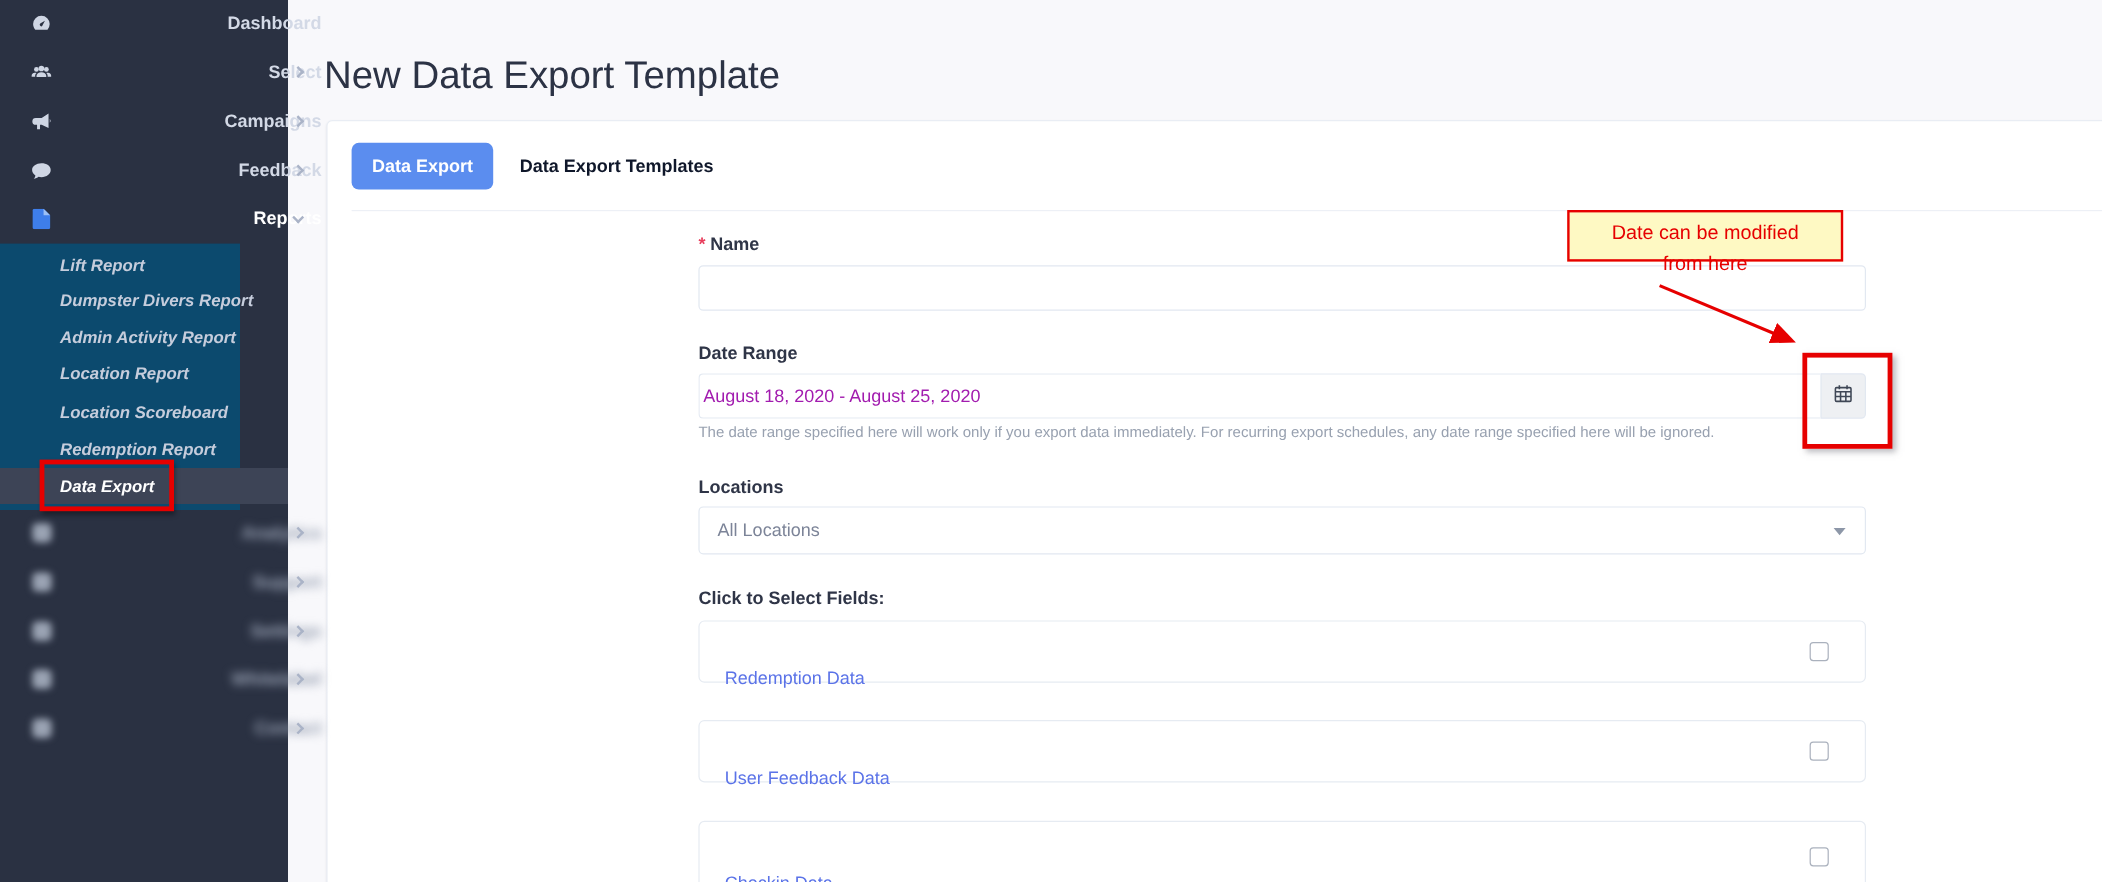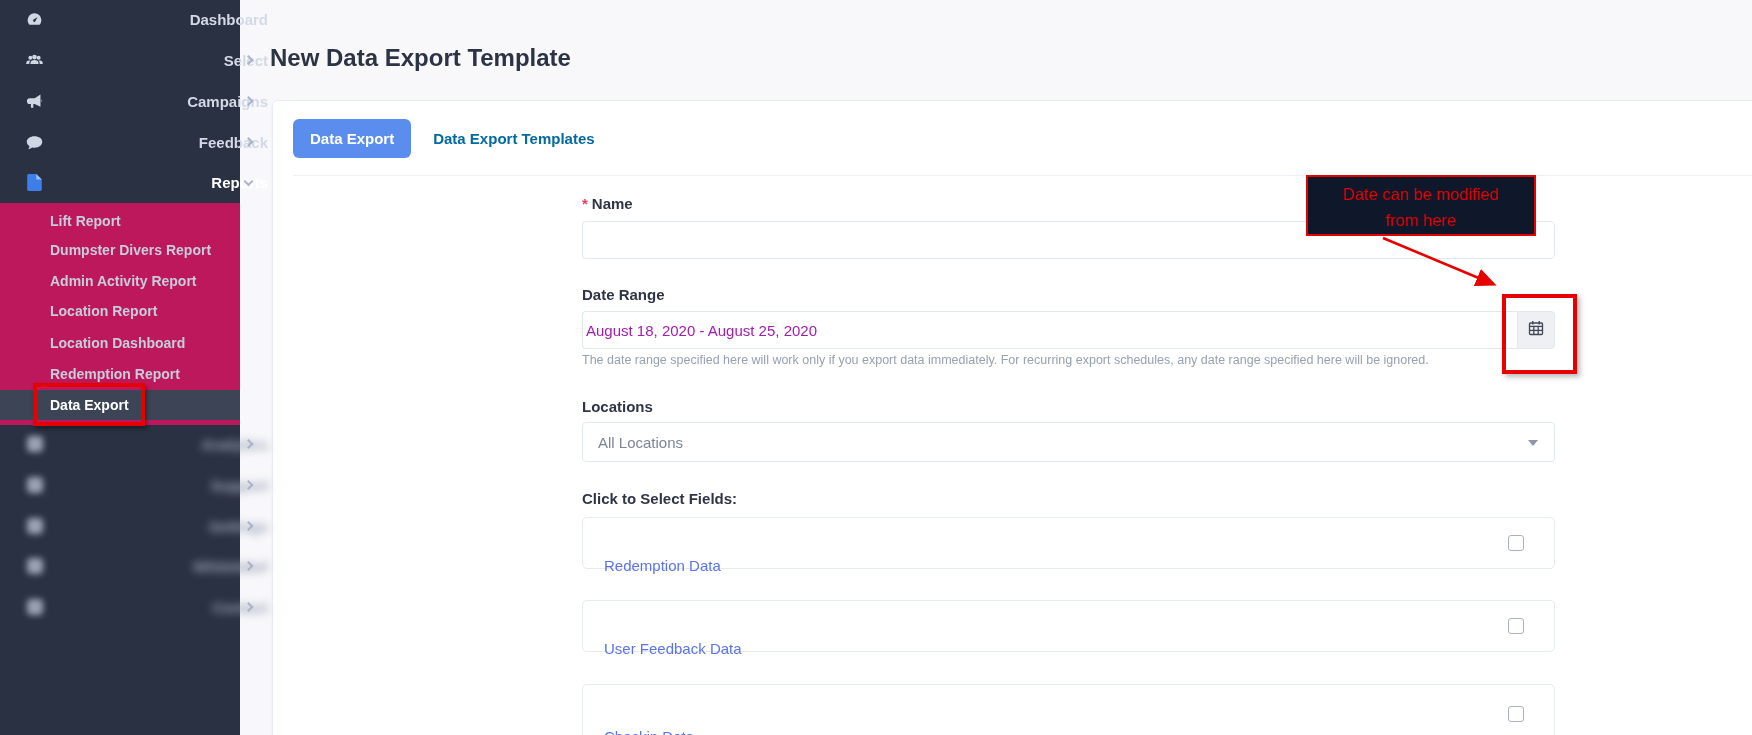--- a/index.html
+++ b/index.html
@@ -15,49 +15,49 @@
   .side-item .ic { width:17px; height:17px; margin-right:11px; display:inline-flex;
     align-items:center; justify-content:center; flex:0 0 17px; }
   .side-item .ic svg { width:17px; height:17px; fill:#cfd6e4; }
   .side-item.active-parent { color:#ffffff; }
   .side-item.active-parent .ic svg { fill:#3e7eea; }
   .chev { position:absolute; right:16px; top:50%; width:7px; height:7px;
     border-right:2px solid #aab3c7; border-bottom:2px solid #aab3c7; }
   .chev.right { transform:translateY(-50%) rotate(-45deg); }
   .chev.down  { transform:translateY(-60%) rotate(45deg); }
 
-  .submenu { position:absolute; left:0; top:203px; width:240px; height:222px;
-    background:#be185d; }
+  .submenu { position:absolute; left:0; top:203px; width:200px; height:222px;
+    background:#0c4a6e;font-style:italic; }
   .sub-item { position:absolute; left:0; width:240px; height:28px; line-height:28px;
     padding-left:50px; font-size:14px; font-weight:600; color:#c6cddc; cursor:pointer; }
   .sub-item.active { height:30px; line-height:30px; background:#3d4456; color:#ffffff; }
 
   .blur-item { filter:none; }
   .blur-item .lbl { filter:blur(4px); color:#98a1b3; }
   .blur-item .ic { filter:blur(3px); }
   .blur-item .ic .blob { width:16px; height:16px; background:#9aa3b3; border-radius:4px; display:block; }
 
   .redbox { position:absolute; border:4px solid #e60000; z-index:50;
     box-shadow:2px 3px 4px rgba(0,0,0,0.35); }
   .redbox.sidebar-box { left:33px; top:383px; width:112px; height:43px; }
   .redbox.calendar-box { left:1502px; top:294px; width:75px; height:80px;
     box-shadow:3px 3px 5px rgba(120,120,130,0.5); background:transparent; }
 
   
   .main { position:absolute; left:240px; top:0; width:1512px; height:735px; }
-  .page-title { position:absolute; left:30px; top:44px; font-size:24px;
-    font-weight:700; color:#2c3345;text-align:right; }
+  .page-title { position:absolute; left:30px; top:44px; font-size:32px;
+    font-weight:400; color:#2c3345;text-align:right; }
 
   .card { position:absolute; left:32px; top:100px; width:1490px; height:660px;
     background:#ffffff; border:1px solid #e9edf4; border-radius:5px 0 0 0;
     box-shadow:0 1px 2px rgba(56,65,74,0.08); }
   .tabs { position:absolute; left:20px; top:18px; display:flex; align-items:center; }
   .tab-pill { background:#5b8def; color:#ffffff; font-size:15px; font-weight:700;
     padding:11px 17px; border-radius:6px; cursor:pointer; }
-  .tab-plain { margin-left:22px; font-size:15px; font-weight:700; color:#0369a1; cursor:pointer; }
+  .tab-plain { margin-left:22px; font-size:15px; font-weight:700; color:#0f172a; cursor:pointer; }
   .tab-divider { position:absolute; left:20px; right:0; top:74px; height:1px; background:#edf0f6; }
 
   
   .f-label { position:absolute; left:309px; font-size:15px; font-weight:700; color:#2f3547; }
   .req { color:#e83e5c; margin-right:4px; font-weight:700; }
   .f-input { position:absolute; left:309px; width:973px; height:38px;
     border:1px solid #e2e8f1; border-radius:4px; background:#fff;
     font-family:"Liberation Sans", sans-serif; font-size:15px; color:#5a6070;
     padding:0 15px; outline:none; }
   .date-group { position:absolute; left:309px; top:210px; width:973px; height:38px; display:flex; }
@@ -76,22 +76,22 @@
     border-top:6px solid #8d97a8; }
   .field-row { position:absolute; left:309px; width:973px; height:52px;
     border:1px solid #e6ebf2; border-radius:5px; background:#fff; cursor:pointer;
     display:flex; align-items:center; justify-content:space-between;
     padding:0 30px 0 21px; }
   .field-row .link { color:#5b73e8; font-size:15px;margin-top:44px; }
   .cbx { width:16px; height:16px; border:1px solid #aab1bd; border-radius:3px;
     background:#fff; display:inline-block; cursor:pointer; }
 
   
-  .ann-box { position:absolute; left:1306px; top:175px; width:230px; height:61px;
-    background:#0f172a; border:2px solid #e60000; z-index:60; color:#e60000;
+  .ann-box { position:absolute; left:1306px; top:175px; width:230px; height:43px;
+    background:#fef9c3; border:2px solid #e60000; z-index:60; color:#e60000;
     font-size:16.5px; text-align:center; line-height:26px; padding-top:4px; }
   .ann-arrow { position:absolute; left:1375px; top:232px; z-index:60; }
 </style>
 </head>
 <body>
 
 <div class="sidebar">
 
   <div class="side-item" style="top:0">
     <span class="ic">
@@ -146,21 +146,21 @@
     </span>
     <span class="lbl">Reports</span>
     <span class="chev down"></span>
   </div>
 
   <div class="submenu">
     <div class="sub-item" style="top:4px">Lift Report</div>
     <div class="sub-item" style="top:33px">Dumpster Divers Report</div>
     <div class="sub-item" style="top:64px">Admin Activity Report</div>
     <div class="sub-item" style="top:94px">Location Report</div>
-    <div class="sub-item" style="top:126px">Location Dashboard</div>
+    <div class="sub-item" style="top:126px">Location Scoreboard</div>
     <div class="sub-item" style="top:157px">Redemption Report</div>
     <div class="sub-item active" style="top:187px">Data Export</div>
   </div>
 
   <div class="side-item blur-item" style="top:425px">
     <span class="ic">
         <span class="blob"></span>
       </span>
     <span class="lbl">Analytics</span>
     <span class="chev right"></span>

